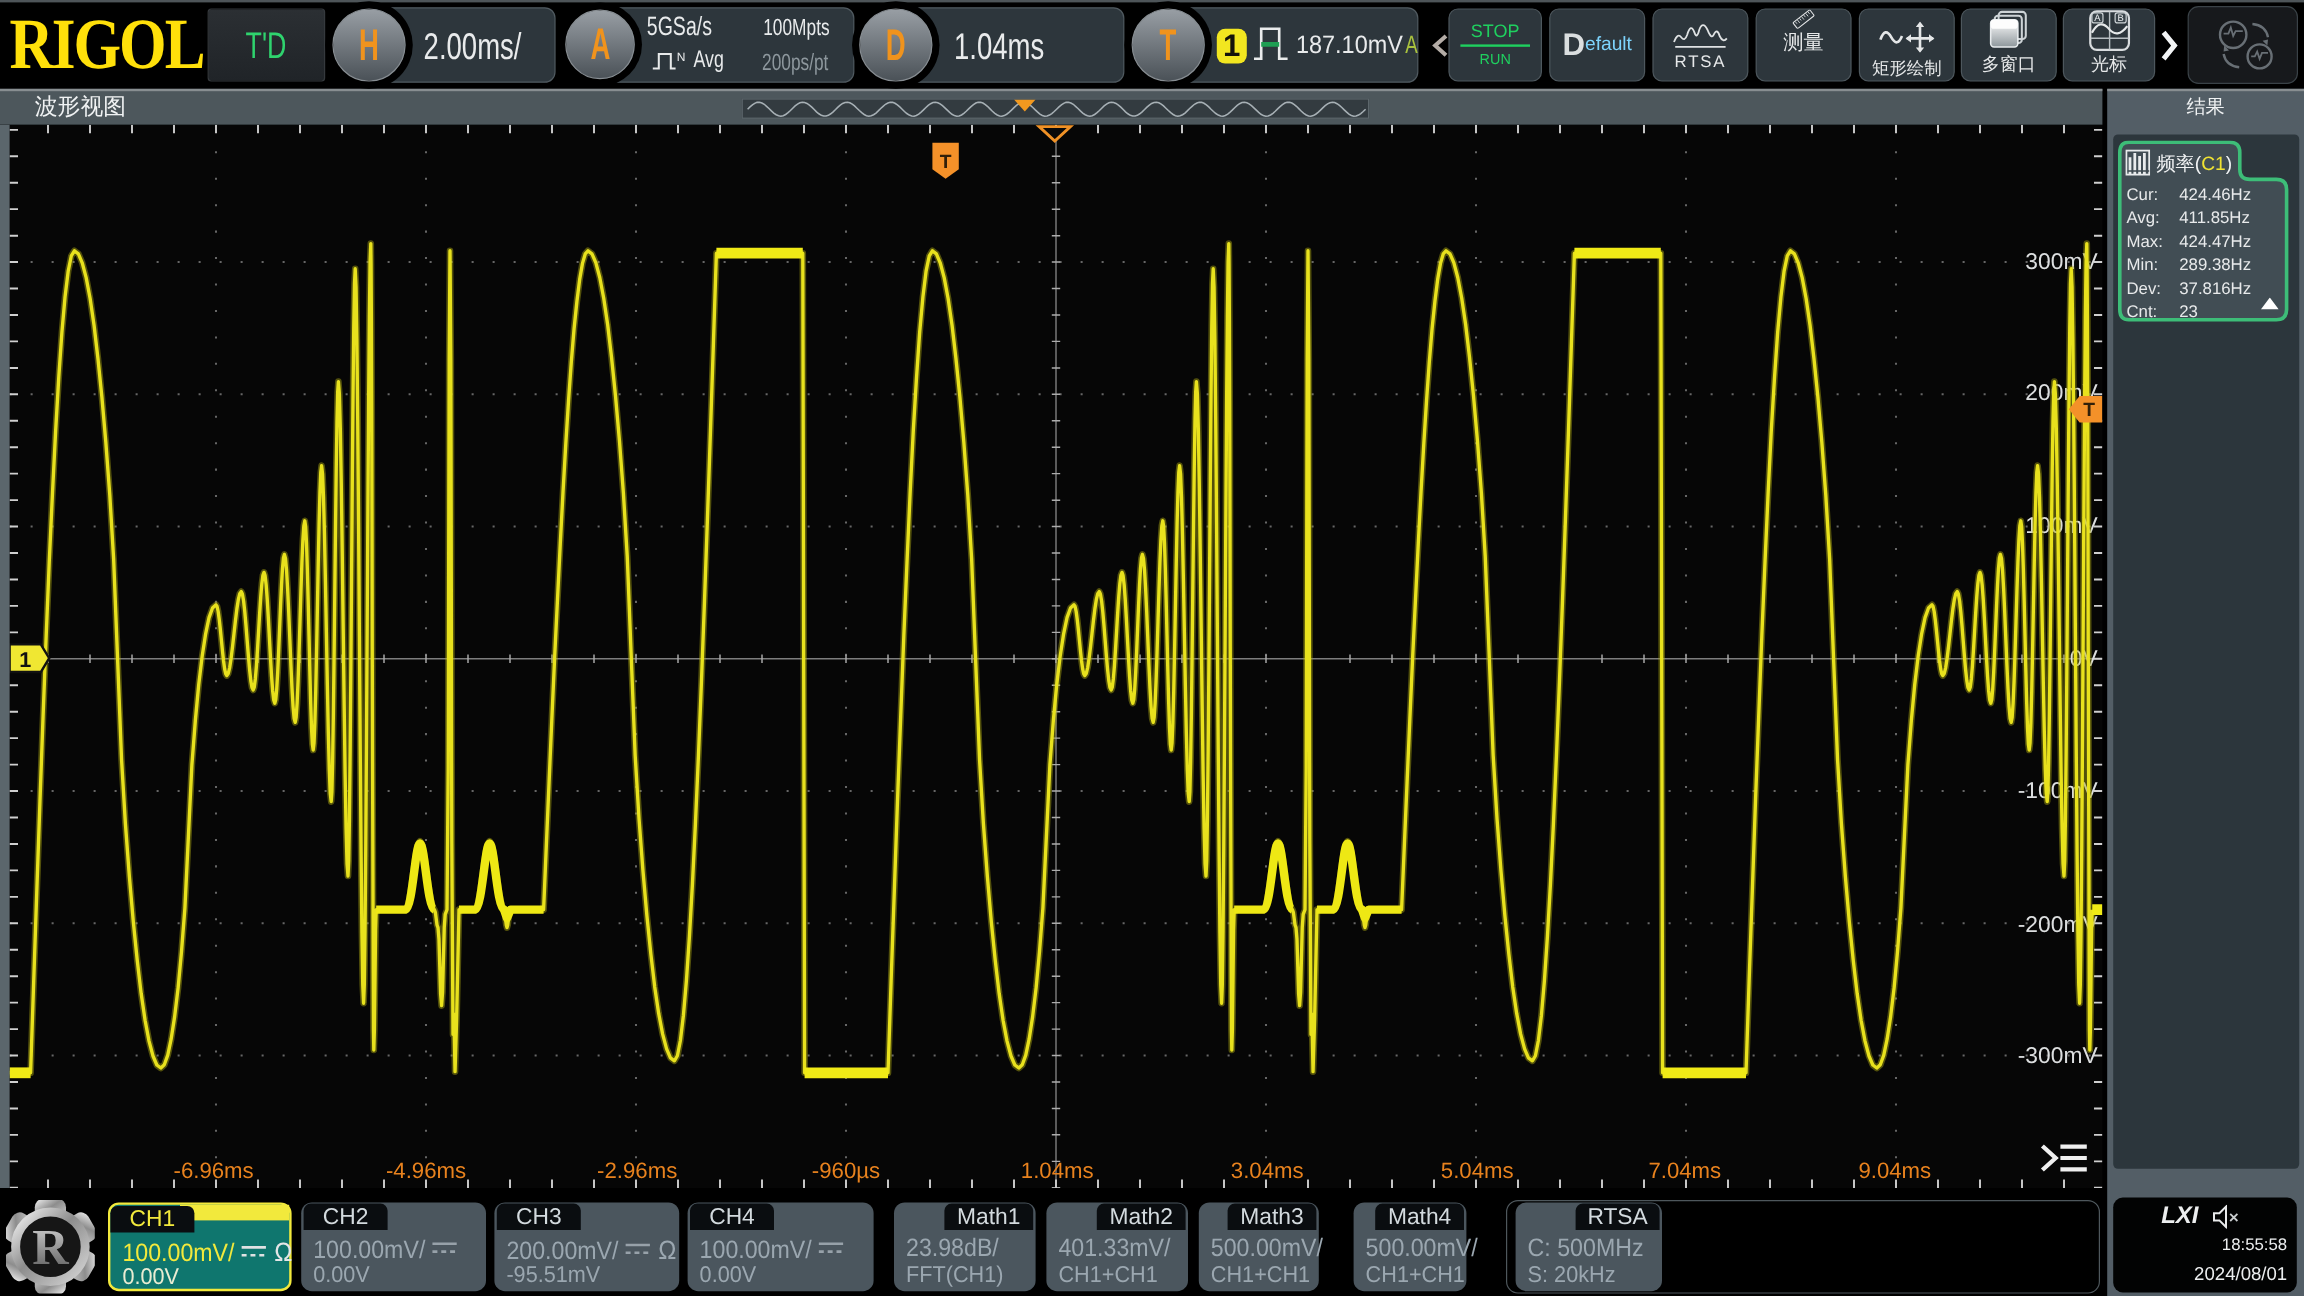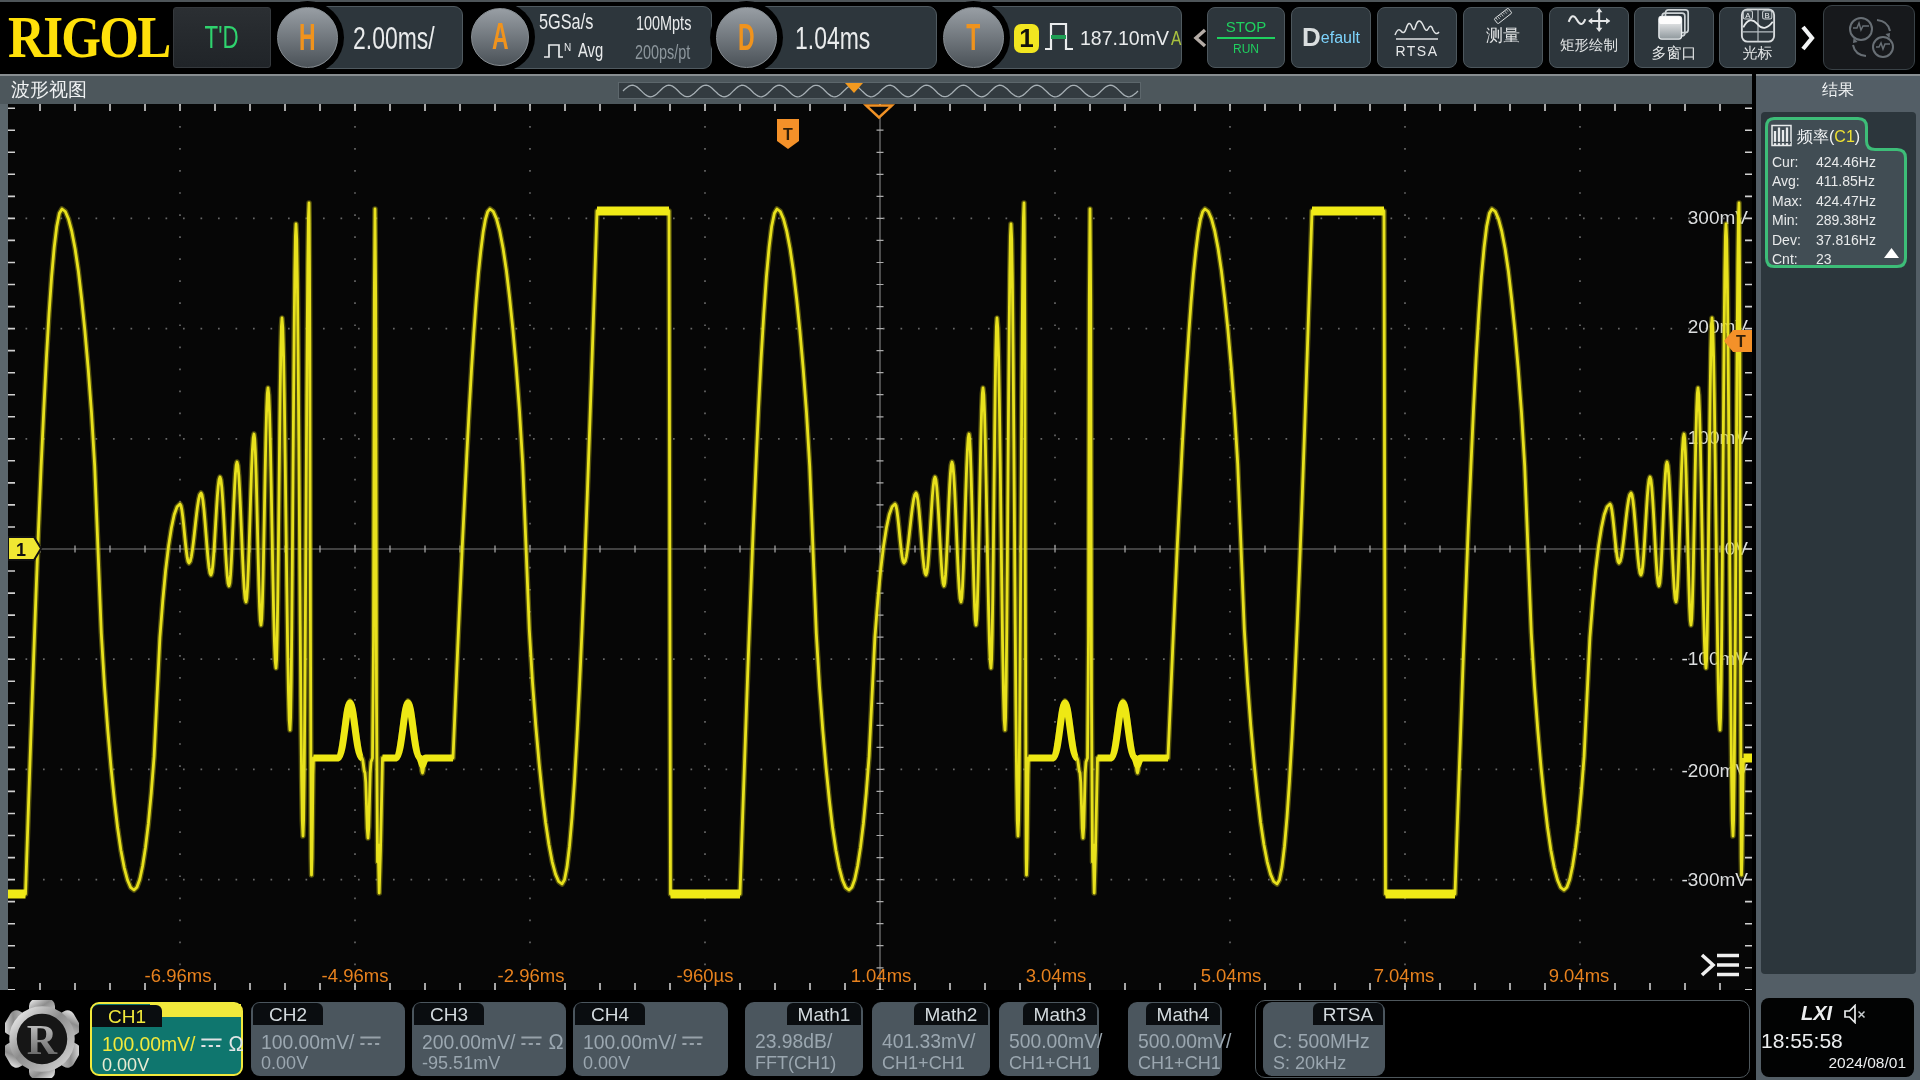--- a/index.html
+++ b/index.html
@@ -5,21 +5,21 @@
 .abs{position:absolute}
 #topline{left:0;top:0;width:1920px;height:2px;background:#4e5559}
 .knob{border-radius:50%;background:linear-gradient(#989ea4,#4b5258);border:1.5px solid #878d92;z-index:3;box-shadow:0 0 0 6px #000}
 .kletter{width:100%;height:100%;display:flex;align-items:center;justify-content:center;color:#f0931d;font-size:37px;font-weight:bold}
 .kletter span{transform:scale(.62,1)}
 .vbox{background:#2d363c;border:1.5px solid #505a60;border-radius:9px;height:63px;top:6px;z-index:2;color:#e9ebec}
 .v1{position:absolute;z-index:4;font-size:31px;color:#e9ebec;transform:scale(.74,1);transform-origin:left center;white-space:nowrap}
 .btn{background:#2d363c;border:1.5px solid #4d575d;border-radius:8px;height:61px;top:7px;display:flex;align-items:center;justify-content:center;flex-direction:column}
 #tdbtn{left:173px;top:7px;width:98px;height:61px;background:linear-gradient(#2b2f33,#202428);border:1px solid #35393d;border-radius:3px;display:flex;align-items:center;justify-content:center;color:#2fd36e;font-size:31px}
 .cnlab{color:#e6e8e9}
-#wvbar{left:0;top:74px;width:1752px;height:30px;background:#4d575c;border-top:2px solid #888e91;color:#f0f2f3;font-size:19px;line-height:27px;padding-left:11px}
+#wvbar{left:0;top:74px;width:1752px;height:30px;background:#4d575c;border-top:2px solid #888e91;color:#f0f2f3;font-size:19px;line-height:27px;padding-left:29px}
 #rpanel{left:1756px;top:74px;width:164px;height:1006px;background:#535e66;border-top:2px solid #888e91}
 #grat{position:absolute;left:0;top:104px;background:#060606}
 #lstrip{left:0;top:104px;width:8px;height:886px;background:#5b666c;z-index:2}
 .gdh{stroke:#666666;stroke-width:1.7;stroke-dasharray:1.7 15.8}
 .gdv{stroke:#666666;stroke-width:1.7;stroke-dasharray:1.7 20.34}
 .gc{stroke:#7d7d7d;stroke-width:1.2}
 .gct{stroke:#adadad;stroke-width:1.2}
 .ge{stroke:#cfcfcf;stroke-width:1.6}
 .vlab{fill:#dcdedf;font-size:19px;text-anchor:end;font-family:"Liberation Sans"}
 .tlab{fill:#e8821e;font-size:18.5px;text-anchor:middle;font-family:"Liberation Sans"}
@@ -105,21 +105,21 @@
   </div>
 <div class="abs btn" style="left:1463px;width:80px;justify-content:flex-end;padding-bottom:20px">
     <svg width="52" height="36" viewBox="0 0 52 36">
       <g transform="rotate(-38 26 18)">
         <rect x="6" y="11" width="40" height="14" rx="2" fill="none" stroke="#e4e6e7" stroke-width="2"></rect>
         <path d="M11,12v5 M16,12v7 M21,12v5 M26,12v7 M31,12v5 M36,12v7 M41,12v5" stroke="#e4e6e7" stroke-width="1.5"></path>
       </g>
     </svg>
     <div class="cnlab" style="font-size:17px">测量</div>
   </div>
-<div class="abs btn" style="left:1549px;width:80px;justify-content:flex-end;padding-bottom:12px">
+<div class="abs btn" style="left:1549px;width:80px;justify-content:flex-end;padding-bottom:0">
     <svg width="48" height="26" viewBox="0 0 48 26">
       <path d="M2,15 Q6,4 11,13 Q16,22 20,12" fill="none" stroke="#e4e6e7" stroke-width="2.2"></path>
       <g stroke="#e4e6e7" stroke-width="2.2">
         <path d="M35,3 v20 M24,14 h22"></path>
       </g>
       <path d="M35,0l-3.5,4.5h7z M35,26l-3.5,-4.5h7z M23,14l4.5,-3.5v7z M47,14l-4.5,-3.5v7z" fill="#e4e6e7"></path>
     </svg>
     <div class="cnlab" style="font-size:14.5px;margin-top:4px">矩形绘制</div>
   </div>
 <div class="abs btn" style="left:1634px;width:80px;justify-content:flex-end;padding-bottom:4px">
@@ -351,14 +351,14 @@
 <div class="btab" style="right:2px;width:70px">RTSA</div>
 <div class="bl1">C: 500MHz</div>
 <div class="bl2">S: 20kHz</div>
   </div>
 <div class="abs" id="timecard">
 <div style="position:absolute;left:40px;top:4px;font-size:20px;font-weight:bold;font-style:italic">LXI</div>
 <div style="position:absolute;left:82px;top:6px"><svg width="24" height="20" viewBox="0 0 24 20">
         <path d="M2,7 h4.5 l5.5,-5.5 v17 l-5.5,-5.5 h-4.5 z" fill="none" stroke="#e8eaeb" stroke-width="1.7"></path>
         <path d="M15.5,7.5 l6,6 M21.5,7.5 l-6,6" stroke="#c9cdcf" stroke-width="1.5"></path>
       </svg></div>
-<div style="position:absolute;left:0;top:31px;width:145px;text-align:left;font-size:21px">18:55:58</div>
+<div style="position:absolute;left:0;top:31px;width:145px;text-align:right;font-size:14px">18:55:58</div>
 <div style="position:absolute;left:0;top:56px;width:145px;text-align:right;font-size:15.5px">2024/08/01</div>
   </div>
 </body></html>

